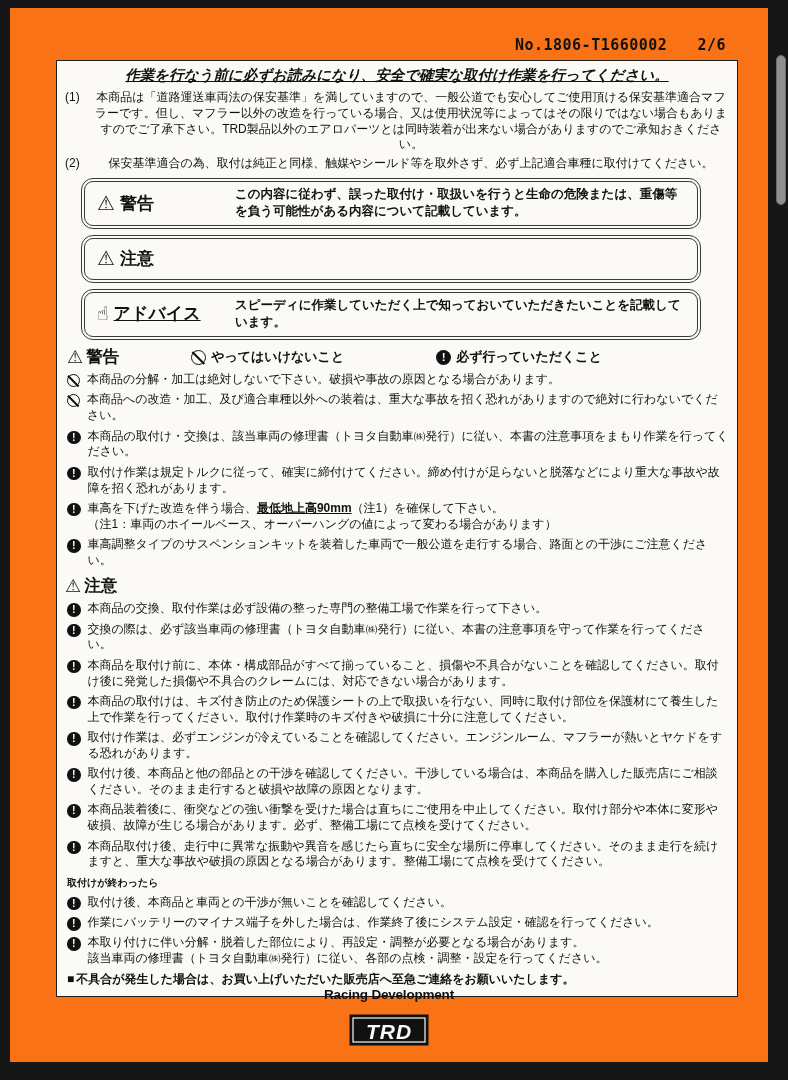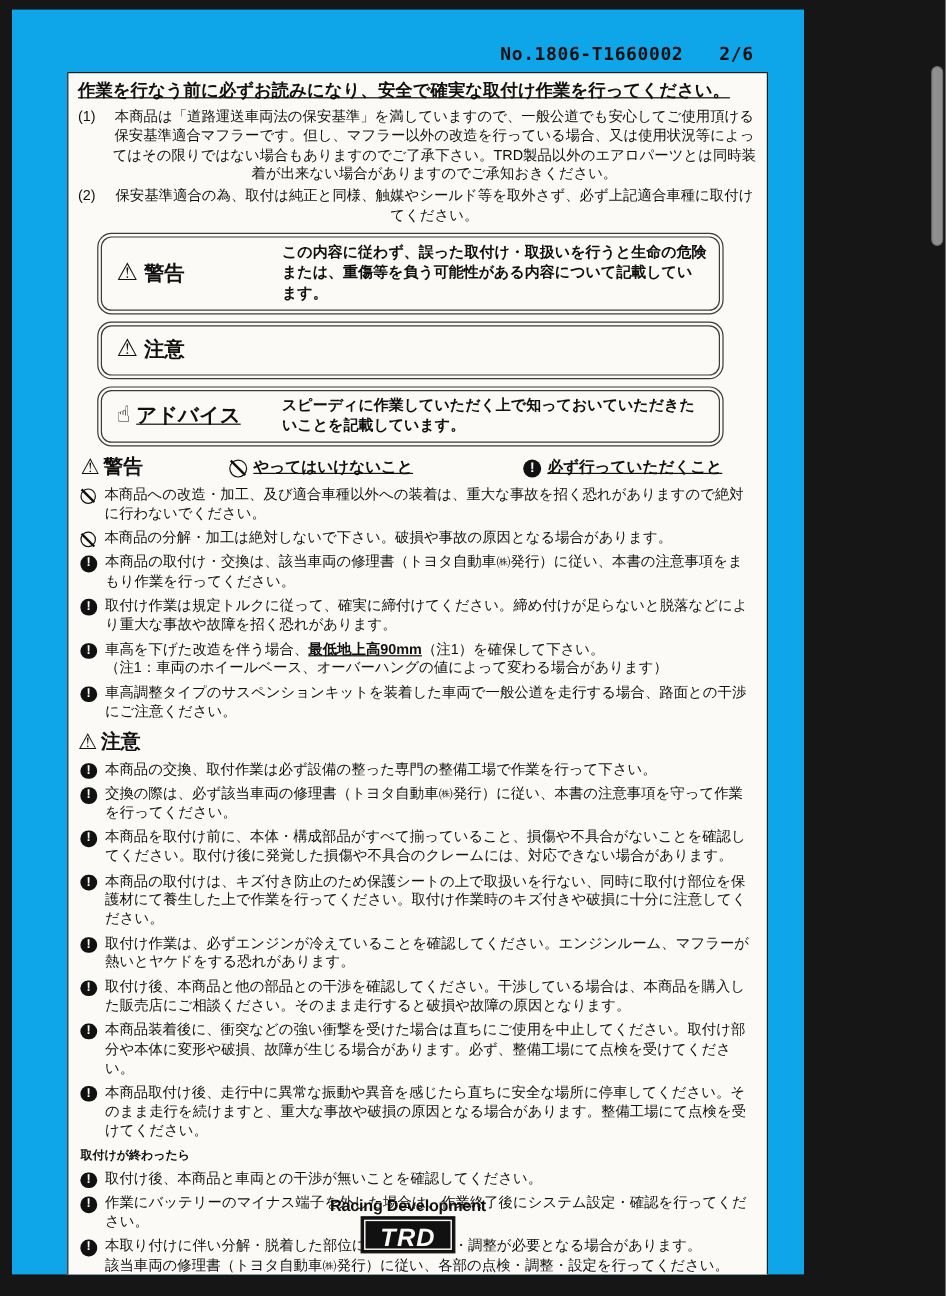--- a/index.html
+++ b/index.html
@@ -6,22 +6,22 @@
   html,body { width:788px; height:1080px; }
   body {
     background:#161616;
     font-family:"Liberation Sans","DejaVu Sans",sans-serif;
     color:#111;
     position:relative;
     overflow:hidden;
   }
   .page {
     position:absolute; left:10px; top:8px;
-    width:660px; height:1054px;
-    background:#0ea5e9;
+    width:758px; height:1054px;
+    background:#f97316;
     overflow:hidden;
   }
   .scroll-thumb {
     position:absolute; right:2px; top:55px;
     width:10px; height:150px;
     background:#8f8f8f; border-radius:5px;
     border:1px solid #6e6e6e;
   }
   .docnum {
     position:absolute; top:28px; right:42px;
@@ -36,22 +36,22 @@
     padding:5px 8px 8px 8px;
     background:#fbfaf7;
   }
   .title {
     display:inline-block;
     font-size:21px; font-weight:800; letter-spacing:1px;
     border-bottom:2px solid #111; padding:0 4px 1px 2px;
     margin:2px 0 4px 2px;
   }
   .subtitle {
-    text-align:left; font-size:14.5px; font-weight:700;
-    text-decoration:underline; margin-bottom:5px;
+    text-align:center; font-size:14.5px; font-weight:700;
+    text-decoration:underline; margin-bottom:5px;font-style:italic;
   }
   .para { display:flex; gap:4px; font-size:12px; line-height:1.32; margin-top:3px; }
   .para .num { flex:none; width:24px; }
   .para .ptext { flex:1;text-align:center; }
 
   .sbox {
     border:1.3px solid #3a3a3a; border-radius:12px; padding:2px;
     margin:6px 28px 6px 16px;
   }
   .sbox-inner {
@@ -65,21 +65,21 @@
   }
   .slabel .tri { font-size:20px; font-weight:400; line-height:1; }
   .slabel .hand { font-size:19px; font-weight:400; line-height:1; }
   .slabel .und { text-decoration:underline; }
   .stext { font-size:12.5px; line-height:1.35; font-weight:600; flex:1; }
 
   .legend { display:flex; align-items:center; margin:6px 0 2px 2px; }
   .sec-head { display:flex; align-items:center; gap:3px; font-size:16.5px; font-weight:800; }
   .sec-head .tri { font-size:18px; font-weight:400; }
   .legend-item { display:flex; align-items:center; gap:5px; font-size:13px; font-weight:800; }
-  .legend-item .ltext { text-decoration:underline; }
+  .legend-item .ltext { }
   .legend-item.first { margin-left:72px; }
   .legend-item.second { margin-left:92px; }
 
   .item { display:flex; gap:7px; margin:4.5px 0 4.5px 2px; }
   .itext { flex:1; font-size:12px; line-height:1.32; }
   .em { font-weight:800; text-decoration:underline;text-align:center; }
 
   .ic-no {
     flex:none; width:13px; height:13px; margin-top:2px;
     border:1.6px solid #111; border-radius:50%; position:relative;
@@ -97,21 +97,21 @@
   .ic-no.lg::after { top:5.6px; left:-1.8px; width:17px; }
   .ic-must.lg { width:15px; height:15px; line-height:15px; font-size:11.5px; }
 
   .subhead { font-size:10px; font-weight:800; margin:6px 0 2px 2px; }
   .final { display:flex; gap:2px; font-size:12px; line-height:1.32; font-weight:600; margin:5px 0 0 2px; }
   .sq { flex:none; font-size:12px; }
 
   .footer { position:absolute; left:0; right:0; bottom:12px; text-align:center; }
   .brand {
     font-size:13.5px; font-weight:800; letter-spacing:-0.2px;
-    font-stretch:condensed; margin-bottom:1px;
+    font-stretch:condensed; margin-bottom:12px;
   }
   .trd-logo { display:inline-block; }
 </style>
 </head>
 <body>
 
 <div class="page">
 
   <div class="docnum">
     <span>No.1806-T1660002</span><span class="pageno">2/6</span>
@@ -169,25 +169,25 @@
         <span class="ltext">やってはいけないこと</span>
       </div>
       <div class="legend-item second">
         <span class="ic-must lg">!</span>
         <span class="ltext">必ず行っていただくこと</span>
       </div>
     </div>
 
     <div class="item">
       <span class="ic-no"></span>
+      <div class="itext">本商品の分解・加工は絶対しないで下さい。破損や事故の原因となる場合があります。</div>
+    </div>
+    <div class="item">
+      <span class="ic-no"></span>
       <div class="itext">本商品への改造・加工、及び適合車種以外への装着は、重大な事故を招く恐れがありますので絶対に行わないでください。</div>
-    </div>
-    <div class="item">
-      <span class="ic-no"></span>
-      <div class="itext">本商品の分解・加工は絶対しないで下さい。破損や事故の原因となる場合があります。</div>
     </div>
     <div class="item">
       <span class="ic-must">!</span>
       <div class="itext">本商品の取付け・交換は、該当車両の修理書（トヨタ自動車㈱発行）に従い、本書の注意事項をまもり作業を行ってください。</div>
     </div>
     <div class="item">
       <span class="ic-must">!</span>
       <div class="itext">取付け作業は規定トルクに従って、確実に締付けてください。締め付けが足らないと脱落などにより重大な事故や故障を招く恐れがあります。</div>
     </div>
     <div class="item">

